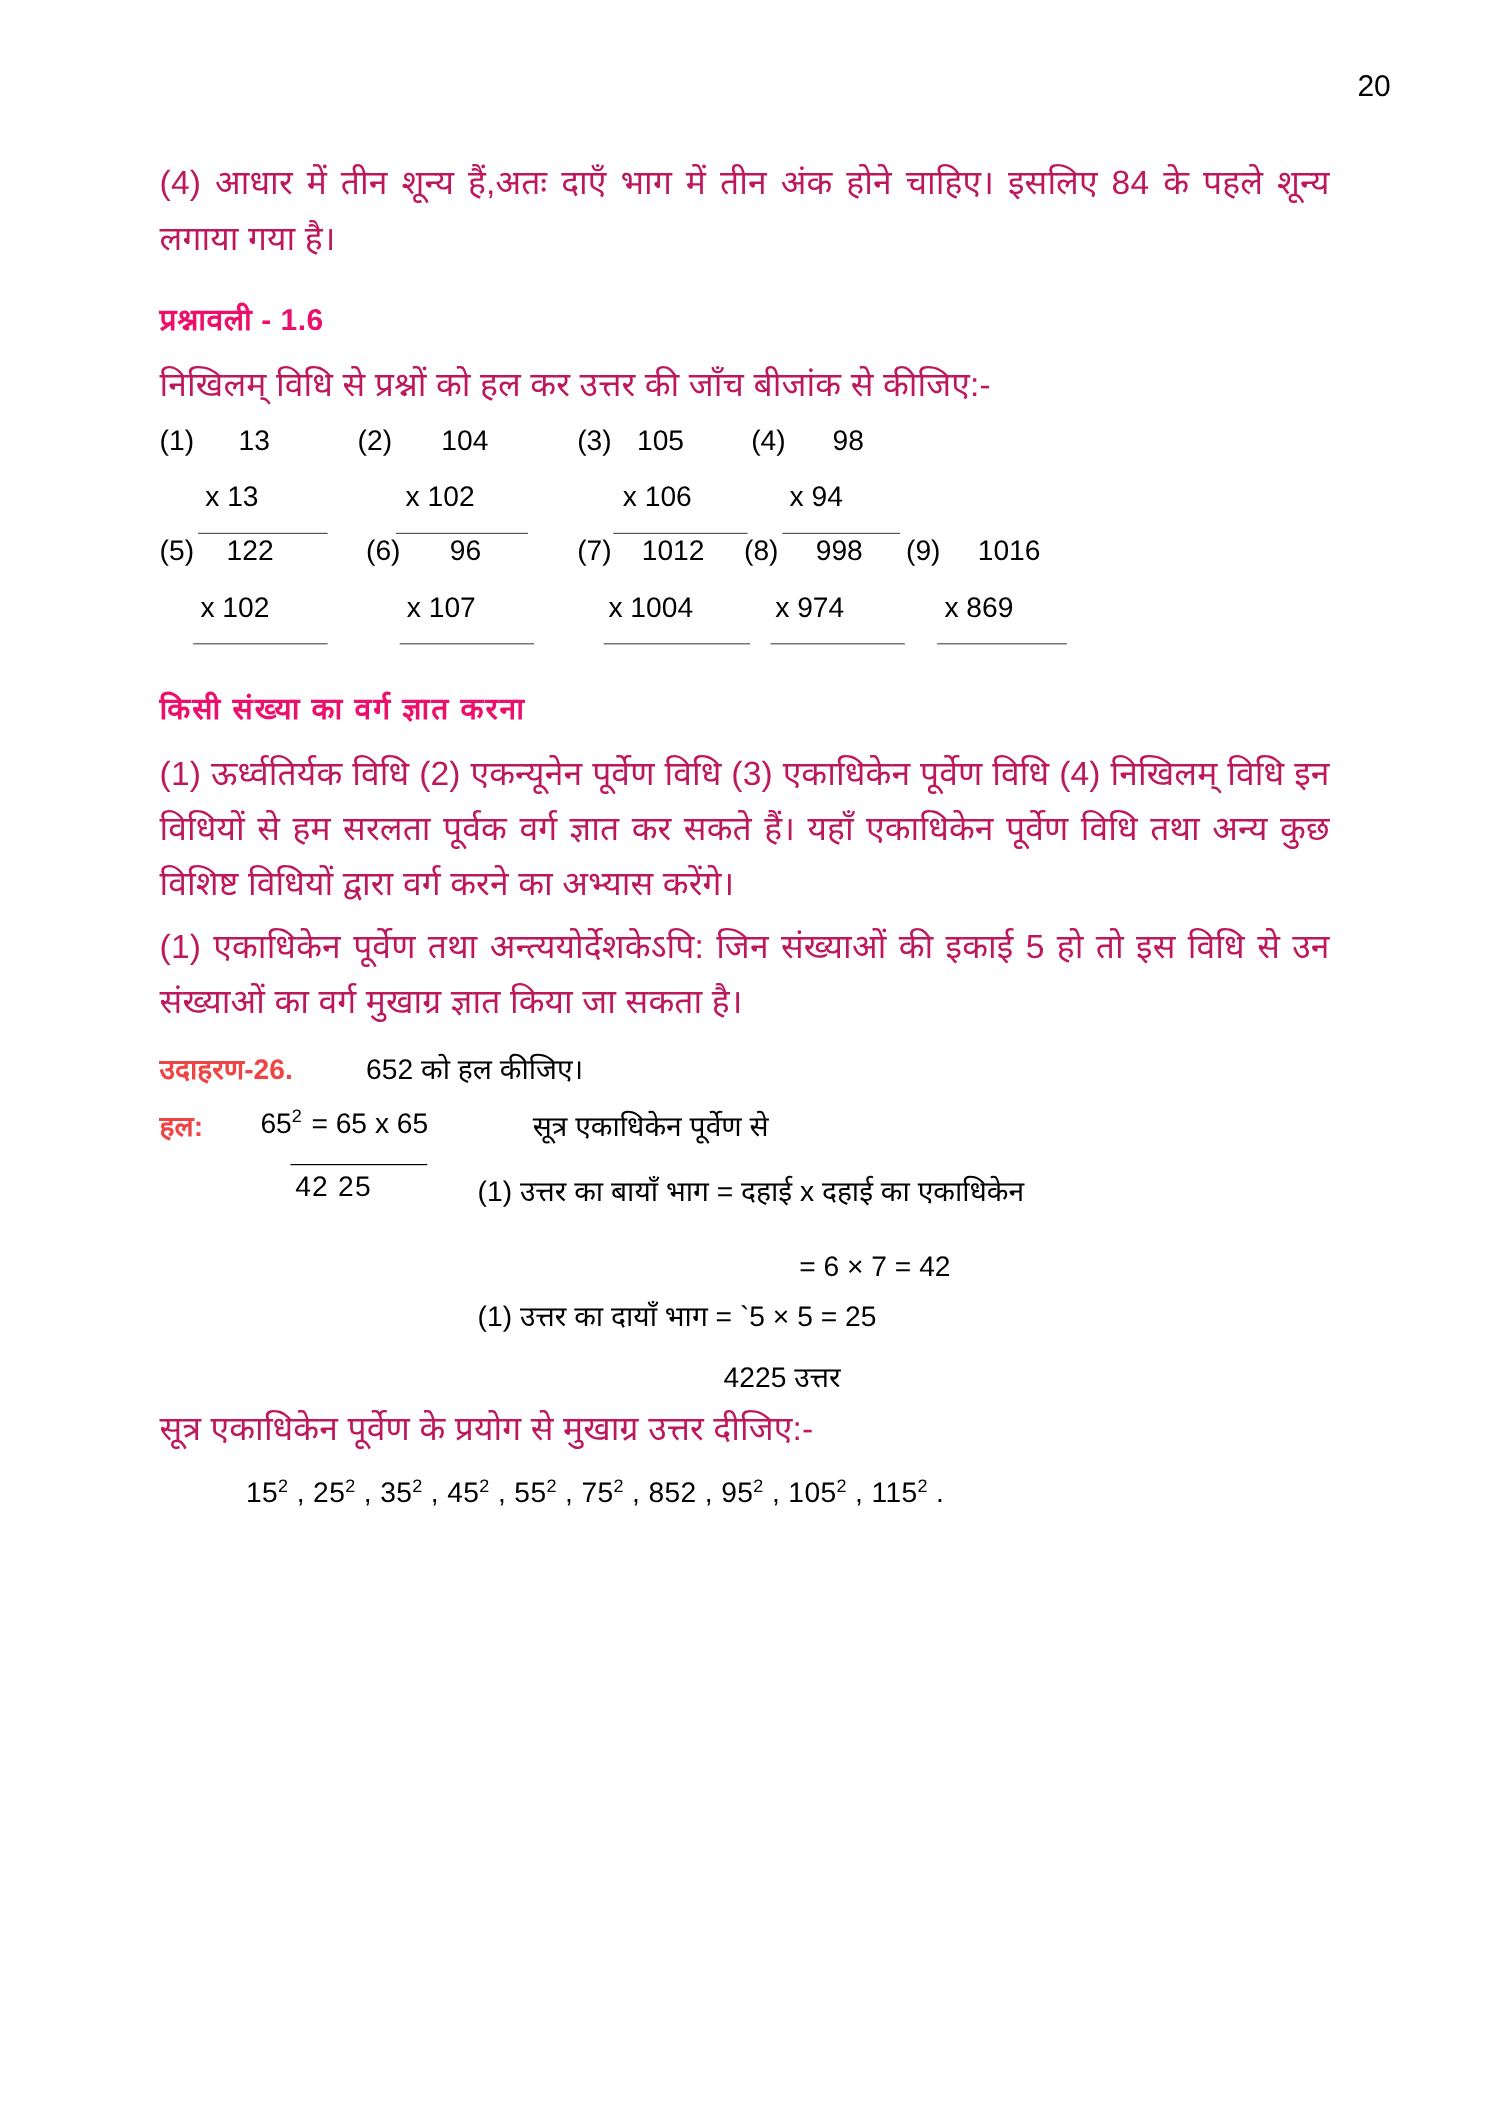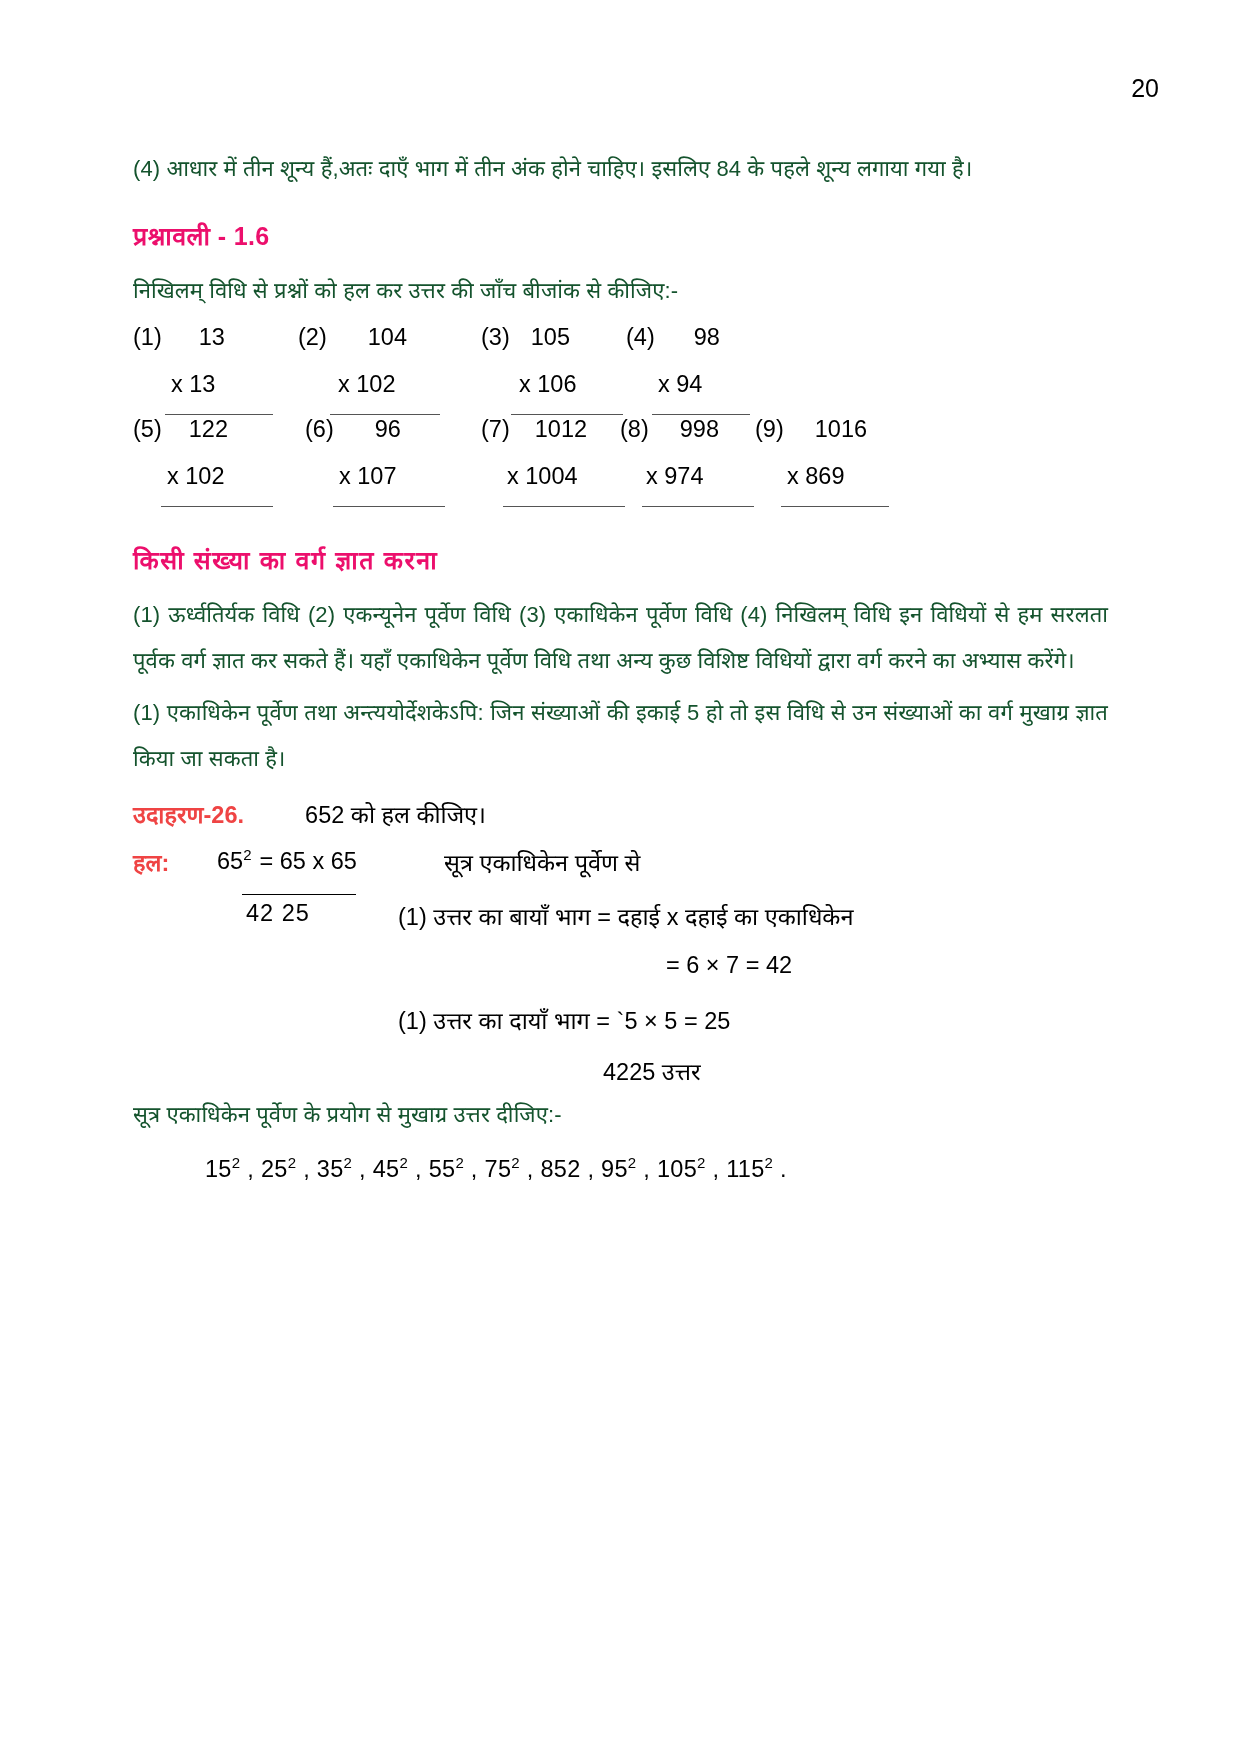--- a/index.html
+++ b/index.html
@@ -8,41 +8,41 @@
     background: #ffffff;
   }
   body {
     font-family: "Liberation Sans", "DejaVu Sans", sans-serif;
     color: #000000;
   }
   .page {
     position: relative;
     width: 1241px;
     height: 1278px;
-    margin: 16px auto;
+    margin: 0 auto;
     background: #ffffff;
     overflow: hidden;
   }
   .page-number {
     position: absolute;
     top: 58px;
     right: 82px;
     font-size: 25px;
     color: #000;
   }
   .content {
     position: absolute;
     left: 133px;
     top: 130px;
     width: 975px;
   }
   .para {
-    font-size: 22px;
+    font-size: 28px;
     line-height: 46px;
-    color: #14532d;
+    color: #be185d;
     margin: 0;
     letter-spacing: 0.1px;
   }
   .para.justified {
     text-align: justify;
     text-align-last: left;
   }
   .indent-line {
     padding-left: 72px;
   }
@@ -256,21 +256,21 @@
       <span class="abs lbl-pink" style="left:0px;top:4px;">हल:</span>
 
       <span class="abs" style="left:84px;top:4px;"><span>65</span><span class="sup">2</span><span style="display:inline-block;width:8px;"></span><span>= 65 x 65</span></span>
 
       <span class="abs" style="left:311px;top:4px;">सूत्र एकाधिकेन पूर्वेण से</span>
 
       <span class="hline" style="left:109px;top:52px;width:114px;"></span>
       <span class="abs" style="left:113px;top:58px;letter-spacing:1px;">42   25</span>
 
       <span class="abs" style="left:265px;top:58px;">(1) उत्तर का बायाँ भाग = दहाई x दहाई का एकाधिकेन</span>
-      <span class="abs" style="left:533px;top:110px;">=   6 × 7   =   42</span>
+      <span class="abs" style="left:533px;top:124px;">=   6 × 7   =   42</span>
       <span class="abs" style="left:265px;top:162px;">(1) उत्तर का दायाँ भाग   =    `5 × 5   =   25</span>
       <span class="abs" style="left:470px;top:213px;">4225 उत्तर</span>
     </div>
 
 
     <p class="para">सूत्र एकाधिकेन पूर्वेण के प्रयोग से मुखाग्र   उत्तर दीजिए:-</p>
 
     <div class="final-list">
       <span><span>15</span><span class="sup">2</span><span> , </span></span><span><span>25</span><span class="sup">2</span><span> , </span></span><span><span>35</span><span class="sup">2</span><span> , </span></span><span><span>45</span><span class="sup">2</span><span> , </span></span><span><span>55</span><span class="sup">2</span><span> , </span></span><span><span>75</span><span class="sup">2</span><span> , </span></span><span><span>852</span><span class="sup"></span><span> , </span></span><span><span>95</span><span class="sup">2</span><span> , </span></span><span><span>105</span><span class="sup">2</span><span> , </span></span><span><span>115</span><span class="sup">2</span><span>  .</span></span>
     </div>

